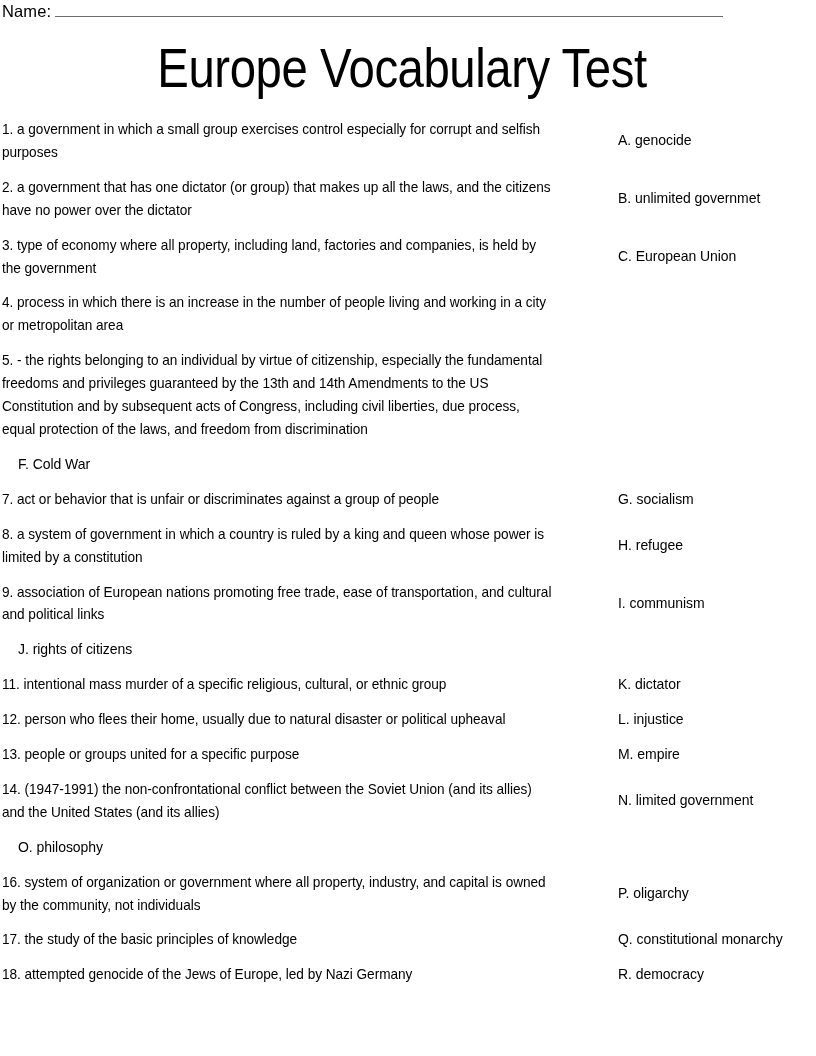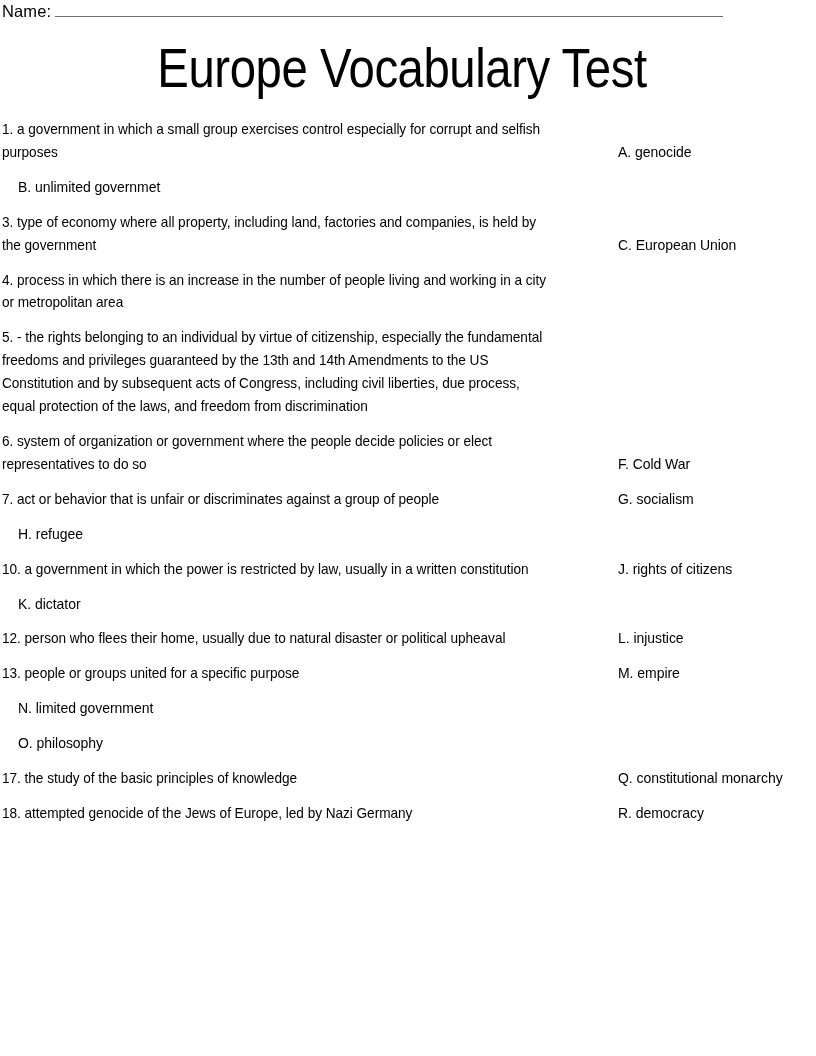--- a/index.html
+++ b/index.html
@@ -61,21 +61,21 @@
     transform-origin: center top;
     white-space: nowrap;
   }
 
   
   .matching {
     margin-top: 19px;
   }
   .row {
     display: flex;
-    align-items: flex-end;
+    align-items: center;
     margin-bottom: 12px;
   }
   .row:last-child { margin-bottom: 0; }
 
   .q-cell {
     flex: 0 0 600px;
     max-width: 600px;
     box-sizing: border-box;
     padding-right: 8px;
   }
@@ -115,20 +115,23 @@
   <div class="matching">
       <div class="row">
         <div class="q-cell">
           <span class="q-text">1. a government in which a small group exercises control especially for corrupt and selfish purposes</span>
         </div>
         <div class="a-cell">
           <span class="a-text">A. genocide</span>
         </div>
       </div>
       <div class="row">
+        <div class="q-cell">
+          <span class="q-text">2. a government that has one dictator (or group) that makes up all the laws, and the citizens have no power over the dictator</span>
+        </div>
         <div class="a-cell">
           <span class="a-text">B. unlimited governmet</span>
         </div>
       </div>
       <div class="row">
         <div class="q-cell">
           <span class="q-text">3. type of economy where all property, including land, factories and companies, is held by the government</span>
         </div>
         <div class="a-cell">
           <span class="a-text">C. European Union</span>
@@ -138,49 +141,57 @@
         <div class="q-cell">
           <span class="q-text">4. process in which there is an increase in the number of people living and working in a city or metropolitan area</span>
         </div>
       </div>
       <div class="row">
         <div class="q-cell">
           <span class="q-text">5. - the rights belonging to an individual by virtue of citizenship, especially the fundamental freedoms and privileges guaranteed by the 13th and 14th Amendments to the US Constitution and by subsequent acts of Congress, including civil liberties, due process, equal protection of the laws, and freedom from discrimination</span>
         </div>
       </div>
       <div class="row">
-        <div class="q-cell">
-          <span class="q-text">6. system of organization or government where the people decide policies or elect representatives to do so</span>
-        </div>
         <div class="a-cell">
           <span class="a-text">F. Cold War</span>
         </div>
       </div>
       <div class="row">
         <div class="q-cell">
           <span class="q-text">7. act or behavior that is unfair or discriminates against a group of people</span>
         </div>
         <div class="a-cell">
           <span class="a-text">G. socialism</span>
         </div>
       </div>
       <div class="row">
+        <div class="q-cell">
+          <span class="q-text">8. a system of government in which a country is ruled by a king and queen whose power is limited by a constitution</span>
+        </div>
         <div class="a-cell">
           <span class="a-text">H. refugee</span>
         </div>
       </div>
       <div class="row">
         <div class="q-cell">
-          <span class="q-text">10. a government in which the power is restricted by law, usually in a written constitution</span>
-        </div>
+          <span class="q-text">9. association of European nations promoting free trade, ease of transportation, and cultural and political links</span>
+        </div>
+        <div class="a-cell">
+          <span class="a-text">I. communism</span>
+        </div>
+      </div>
+      <div class="row">
         <div class="a-cell">
           <span class="a-text">J. rights of citizens</span>
         </div>
       </div>
       <div class="row">
+        <div class="q-cell">
+          <span class="q-text">11. intentional mass murder of a specific religious, cultural, or ethnic group</span>
+        </div>
         <div class="a-cell">
           <span class="a-text">K. dictator</span>
         </div>
       </div>
       <div class="row">
         <div class="q-cell">
           <span class="q-text">12. person who flees their home, usually due to natural disaster or political upheaval</span>
         </div>
         <div class="a-cell">
           <span class="a-text">L. injustice</span>
@@ -188,31 +199,42 @@
       </div>
       <div class="row">
         <div class="q-cell">
           <span class="q-text">13. people or groups united for a specific purpose</span>
         </div>
         <div class="a-cell">
           <span class="a-text">M. empire</span>
         </div>
       </div>
       <div class="row">
+        <div class="q-cell">
+          <span class="q-text">14. (1947-1991) the non-confrontational conflict between the Soviet Union (and its allies) and the United States (and its allies)</span>
+        </div>
         <div class="a-cell">
           <span class="a-text">N. limited government</span>
         </div>
       </div>
       <div class="row">
         <div class="a-cell">
           <span class="a-text">O. philosophy</span>
         </div>
       </div>
       <div class="row">
         <div class="q-cell">
+          <span class="q-text">16. system of organization or government where all property, industry, and capital is owned by the community, not individuals</span>
+        </div>
+        <div class="a-cell">
+          <span class="a-text">P. oligarchy</span>
+        </div>
+      </div>
+      <div class="row">
+        <div class="q-cell">
           <span class="q-text">17. the study of the basic principles of knowledge</span>
         </div>
         <div class="a-cell">
           <span class="a-text">Q. constitutional monarchy</span>
         </div>
       </div>
       <div class="row">
         <div class="q-cell">
           <span class="q-text">18. attempted genocide of the Jews of Europe, led by Nazi Germany</span>
         </div>

